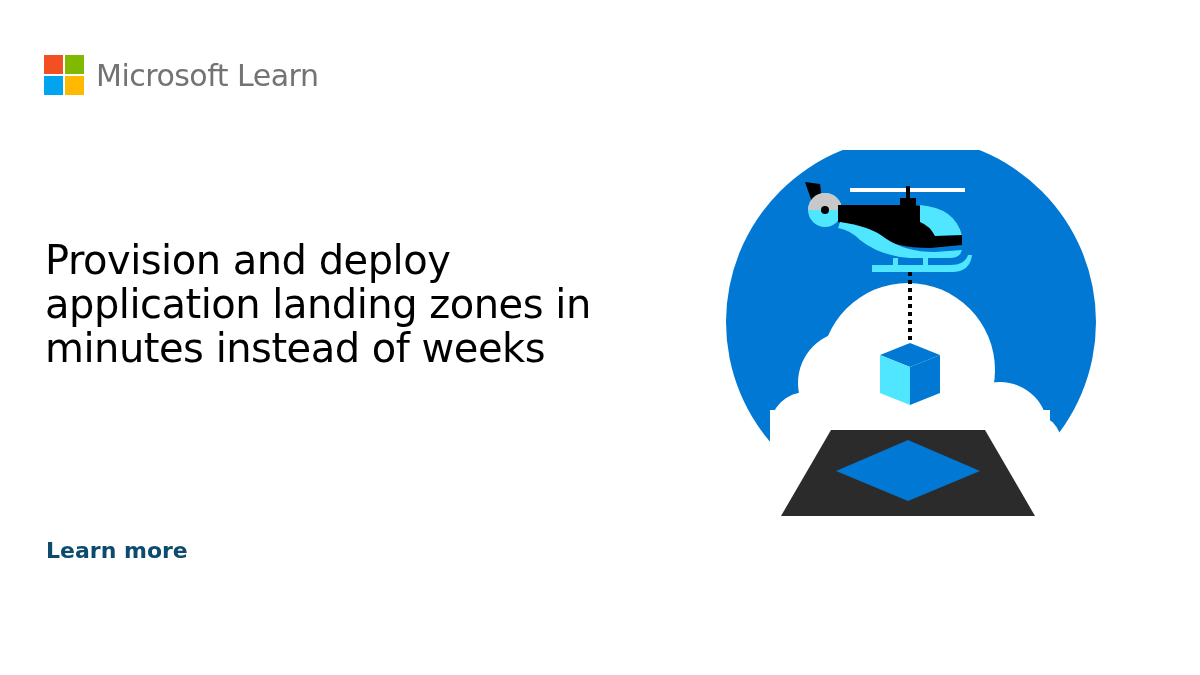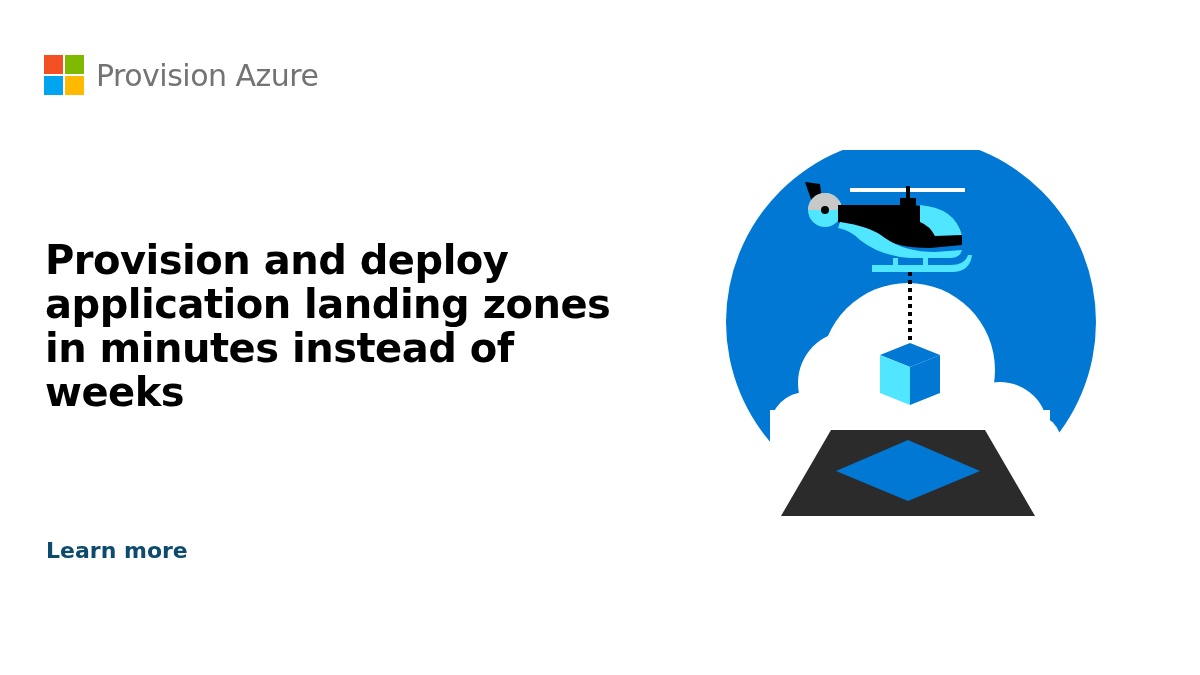--- a/index.html
+++ b/index.html
@@ -1,35 +1,35 @@
 <!DOCTYPE html>
 <html><head>
 <meta charset="utf-8">
 <style>
   html, body { margin:0; padding:0; }
   body { width:1200px; height:675px; background:#ffffff; position:relative; overflow:hidden; font-family:"DejaVu Sans", sans-serif; }
   .logo { position:absolute; left:44px; top:55px; display:flex; align-items:center; }
   .ms-grid { display:grid; grid-template-columns:19px 19px; grid-template-rows:19px 19px; gap:2px; }
   .ms-grid span { display:block; }
   .logo-text { margin-left:12px; font-size:30px; color:#737373; letter-spacing:-0.5px; font-family:"DejaVu Sans", sans-serif; }
-  .headline { position:absolute; left:45px; top:238px; width:600px; font-size:40px; line-height:44px; font-weight:bold; color:#000000; letter-spacing:-0.5px; }
+  .headline { position:absolute; left:45px; top:238px; width:600px; font-size:40px; line-height:44px; font-weight:normal; color:#000000; letter-spacing:-0.5px; }
   .cta { position:absolute; left:46px; top:538px; font-size:22px; font-weight:bold; color:#0c4a6e; text-decoration:none; cursor:pointer; }
   .illus { position:absolute; left:720px; top:150px; width:400px; height:380px; }
 </style>
 </head>
 <body>
 
 <div class="logo">
   <div class="ms-grid">
     <span style="background:#f25022"></span>
     <span style="background:#7fba00"></span>
     <span style="background:#00a4ef"></span>
     <span style="background:#ffb900"></span>
   </div>
-  <span class="logo-text">Provision Azure</span>
+  <span class="logo-text">Microsoft Learn</span>
 </div>
 
 <h1 class="headline" style="margin:0;">Provision and deploy application landing zones in minutes instead of weeks</h1>
 
 <a class="cta">Learn more</a>
 
 <svg class="illus" viewBox="720 150 400 380" xmlns="http://www.w3.org/2000/svg">
 
   <circle cx="911" cy="322" r="185" fill="#0078d4"></circle>
 

